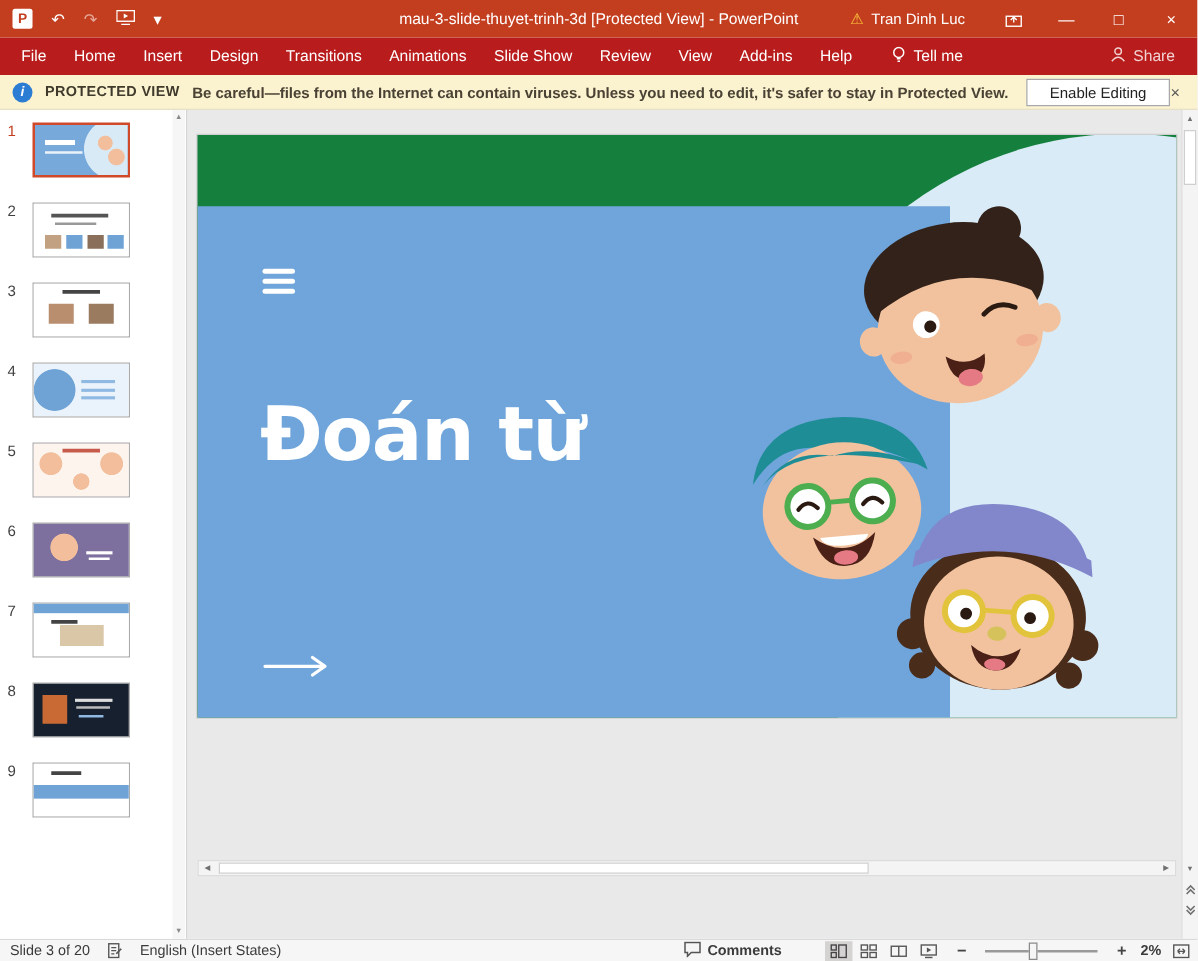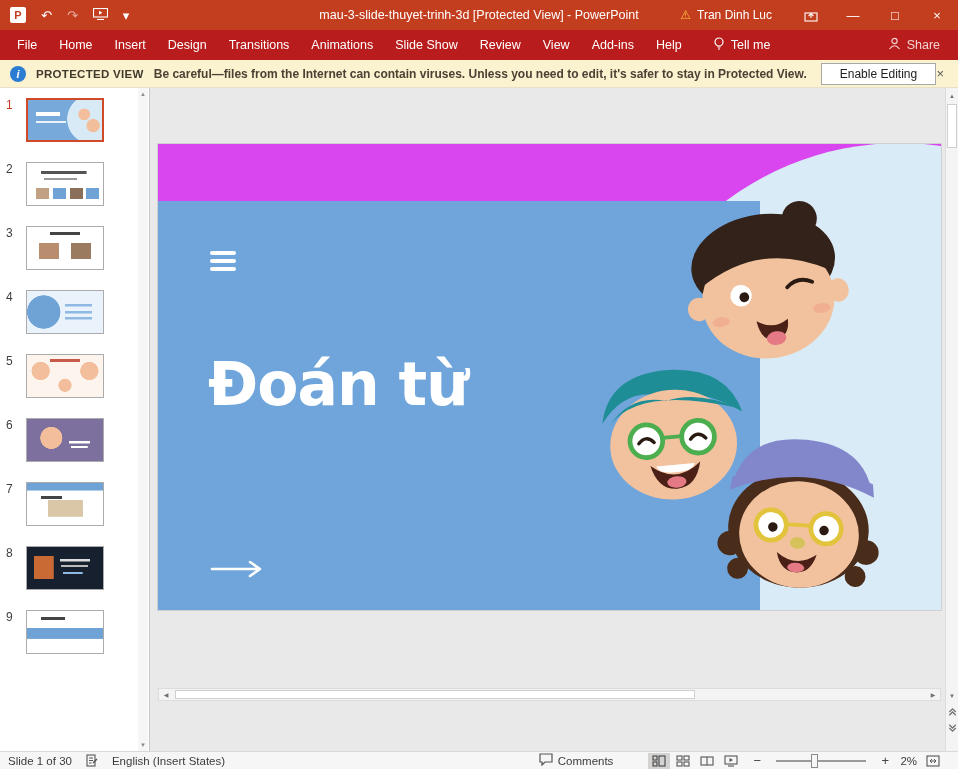--- a/index.html
+++ b/index.html
@@ -98,21 +98,21 @@
       linear-gradient(#6FA3D6,#6FA3D6) 0 55%/100% 26% no-repeat,
       linear-gradient(#444,#444) 28% 16%/32% 3px no-repeat,
       #fff;}
   .t10{background:
       radial-gradient(circle at 50% 46%, #CBD9EE 0 26%, rgba(0,0,0,0) 27%),
       linear-gradient(#1C3E66,#1C3E66) 50% 46%/22% 2.5px no-repeat,
       #1C3E66;}
 
   
   .main{flex:1;position:relative;background:#E9E9E9;overflow:hidden;}
-  .slide{position:absolute;left:8px;top:20px;width:783px;height:466px;background:#d946ef;overflow:hidden;box-shadow:0 0 0 1px #D0D0D0;margin-top:36px;}
+  .slide{position:absolute;left:8px;top:20px;width:783px;height:466px;background:#15803d;overflow:hidden;box-shadow:0 0 0 1px #D0D0D0;}
   .big-circle{position:absolute;left:452px;top:-1px;width:580px;height:580px;border-radius:50%;background:#D9EBF6;}
   .blue-panel{position:absolute;left:0;top:57px;width:602px;height:435px;background:#6FA5DA;}
   .hamburger{position:absolute;left:52px;top:50px;width:26px;}
   .hamburger div{height:4px;background:#fff;border-radius:2px;margin-bottom:4px;}
   .slide-title{position:absolute;left:50px;top:148px;font-family:"DejaVu Sans",sans-serif;font-size:60px;font-weight:800;color:#fff;letter-spacing:-1px;white-space:nowrap;}
   .slide-sub{position:absolute;left:52px;top:306px;font-family:"DejaVu Sans",sans-serif;font-size:17px;font-weight:600;color:#fff;white-space:nowrap;}
   .slide-arrow{position:absolute;left:52px;top:358px;}
   .face{position:absolute;}
   .face1{left:508px;top:58px;transform:rotate(-8deg);}
   .face2{left:428px;top:212px;transform:rotate(-5deg);}
@@ -122,21 +122,21 @@
   .vscroll{position:absolute;right:0;top:0;bottom:0;width:13px;background:#F4F4F4;border-left:1px solid #DCDCDC;box-sizing:border-box;}
   .vs-btn{position:absolute;left:0;right:0;height:15px;display:flex;align-items:center;justify-content:center;font-size:6px;color:#707070;}
   .vs-thumb{position:absolute;top:16px;left:1px;right:1px;height:44px;background:#fff;border:1px solid #CFCFCF;box-sizing:border-box;}
   .hscroll{position:absolute;left:8px;top:600px;width:783px;height:13px;background:#F4F4F4;border:1px solid #DCDCDC;box-sizing:border-box;}
   .hs-btn{position:absolute;top:0;bottom:0;width:14px;display:flex;align-items:center;justify-content:center;font-size:6px;color:#707070;}
   .hs-thumb{position:absolute;top:1px;bottom:1px;left:16px;width:520px;background:#fff;border:1px solid #CFCFCF;box-sizing:border-box;}
 
   
   .statusbar{height:18px;background:#F6F6F6;border-top:1px solid #D9D9D9;box-sizing:border-box;display:flex;align-items:center;font-size:11.5px;color:#3B3B3B;}
   .sb-left{display:flex;align-items:center;gap:14px;padding-left:8px;}
-  .sb-right{margin-left:auto;display:flex;align-items:center;gap:9px;padding-right:18px;}
+  .sb-right{margin-left:auto;display:flex;align-items:center;gap:9px;padding-right:6px;font-weight:bold;}
   .sb-item{display:flex;align-items:center;gap:5px;white-space:nowrap;}
   .viewbtns{display:flex;align-items:center;gap:2px;margin-left:26px;}
   .viewbtn{width:22px;height:16px;display:flex;align-items:center;justify-content:center;}
   .viewbtn.active{background:#D5D2D2;}
   .zslider{width:90px;height:2px;background:#9A9A9A;position:relative;margin:0 4px;}
   .zthumb{position:absolute;left:38%;top:-6px;width:7px;height:14px;background:#F6F6F6;border:1px solid #8A8A8A;box-sizing:border-box;}
   .zbtn{font-size:13px;color:#444;width:12px;text-align:center;}
 </style>
 </head>
 <body>
@@ -368,21 +368,21 @@
       <div class="hscroll">
         <span class="hs-btn" style="left:0;">◀</span>
         <div class="hs-thumb"></div>
         <span class="hs-btn" style="right:0;">▶</span>
       </div>
     </div>
   </div>
 
   <div class="statusbar">
     <div class="sb-left">
-      <span class="sb-item">Slide 1 of 30</span>
+      <span class="sb-item">Slide 3 of 20</span>
       <span class="sb-item">
         <svg width="12" height="13" viewBox="0 0 12 13">
             <rect x="1" y="1" width="8" height="11" fill="none" stroke="#555" stroke-width="1.1"></rect>
             <path d="M3 4 h4 M3 6.5 h4 M3 9 h2.5" stroke="#555" stroke-width="1"></path>
             <path d="M7 9 L11 5" stroke="#555" stroke-width="1.4"></path>
           </svg>
       </span>
       <span class="sb-item">English (Insert States)</span>
     </div>
     <div class="sb-right">

